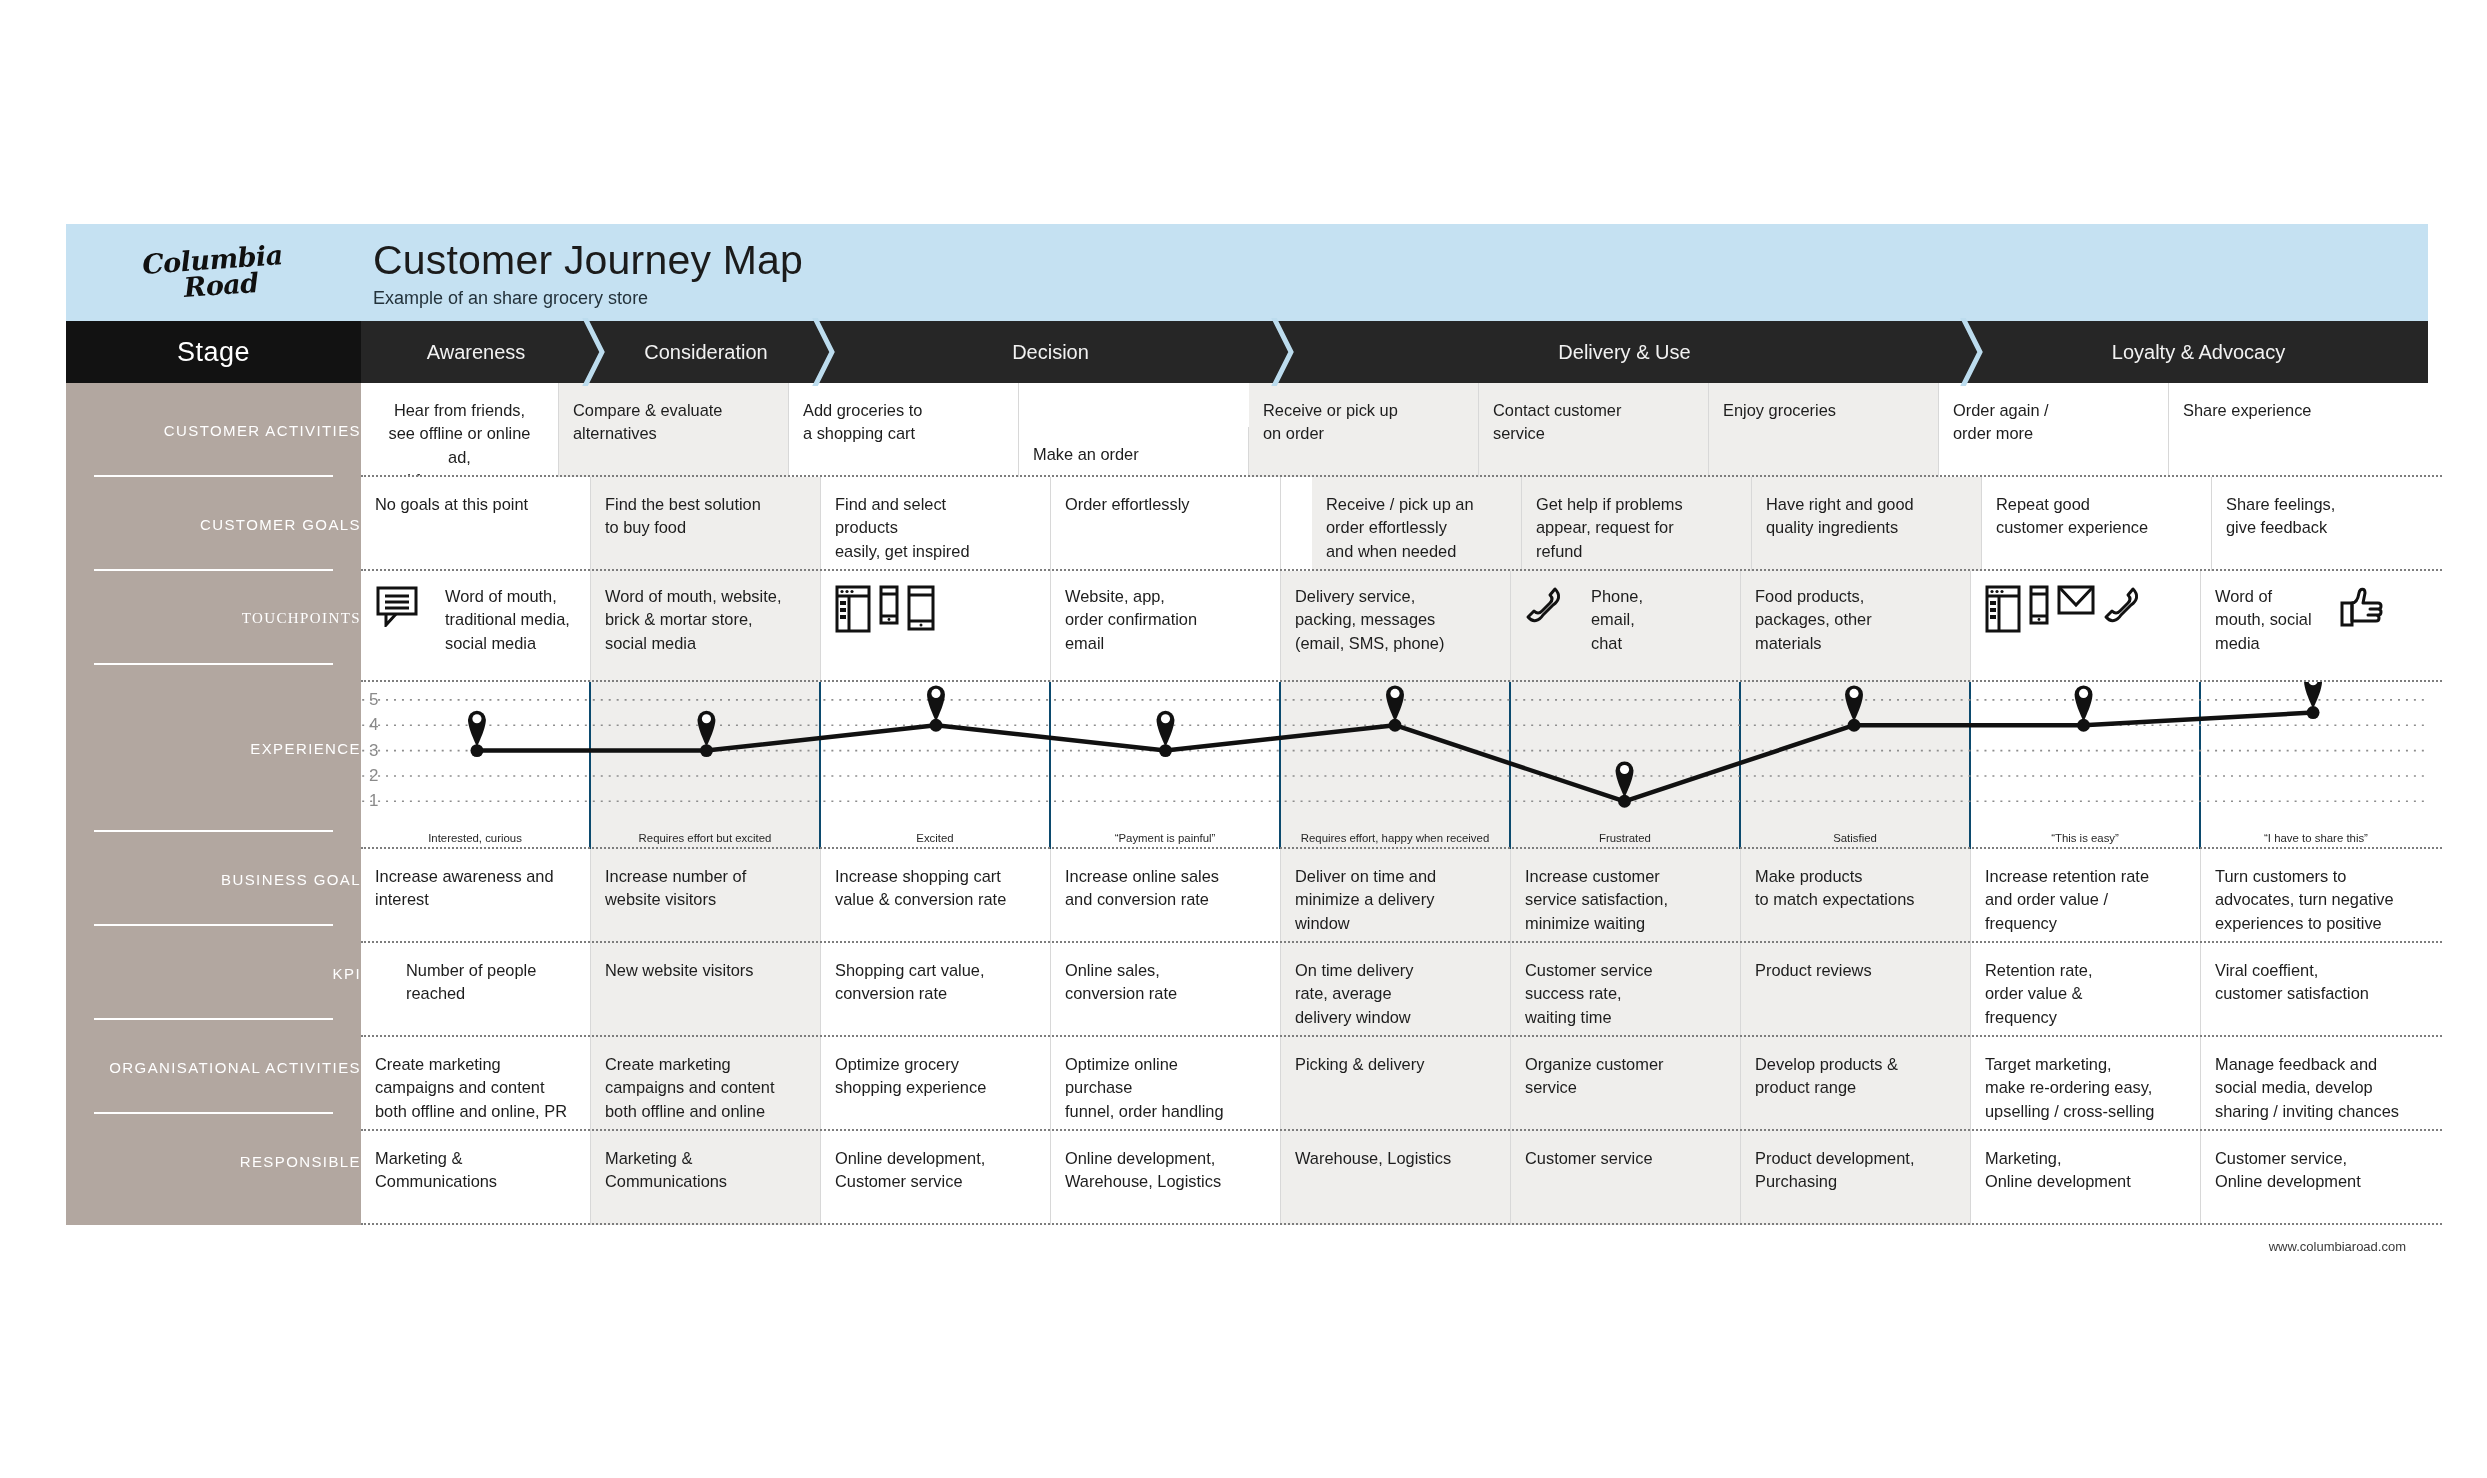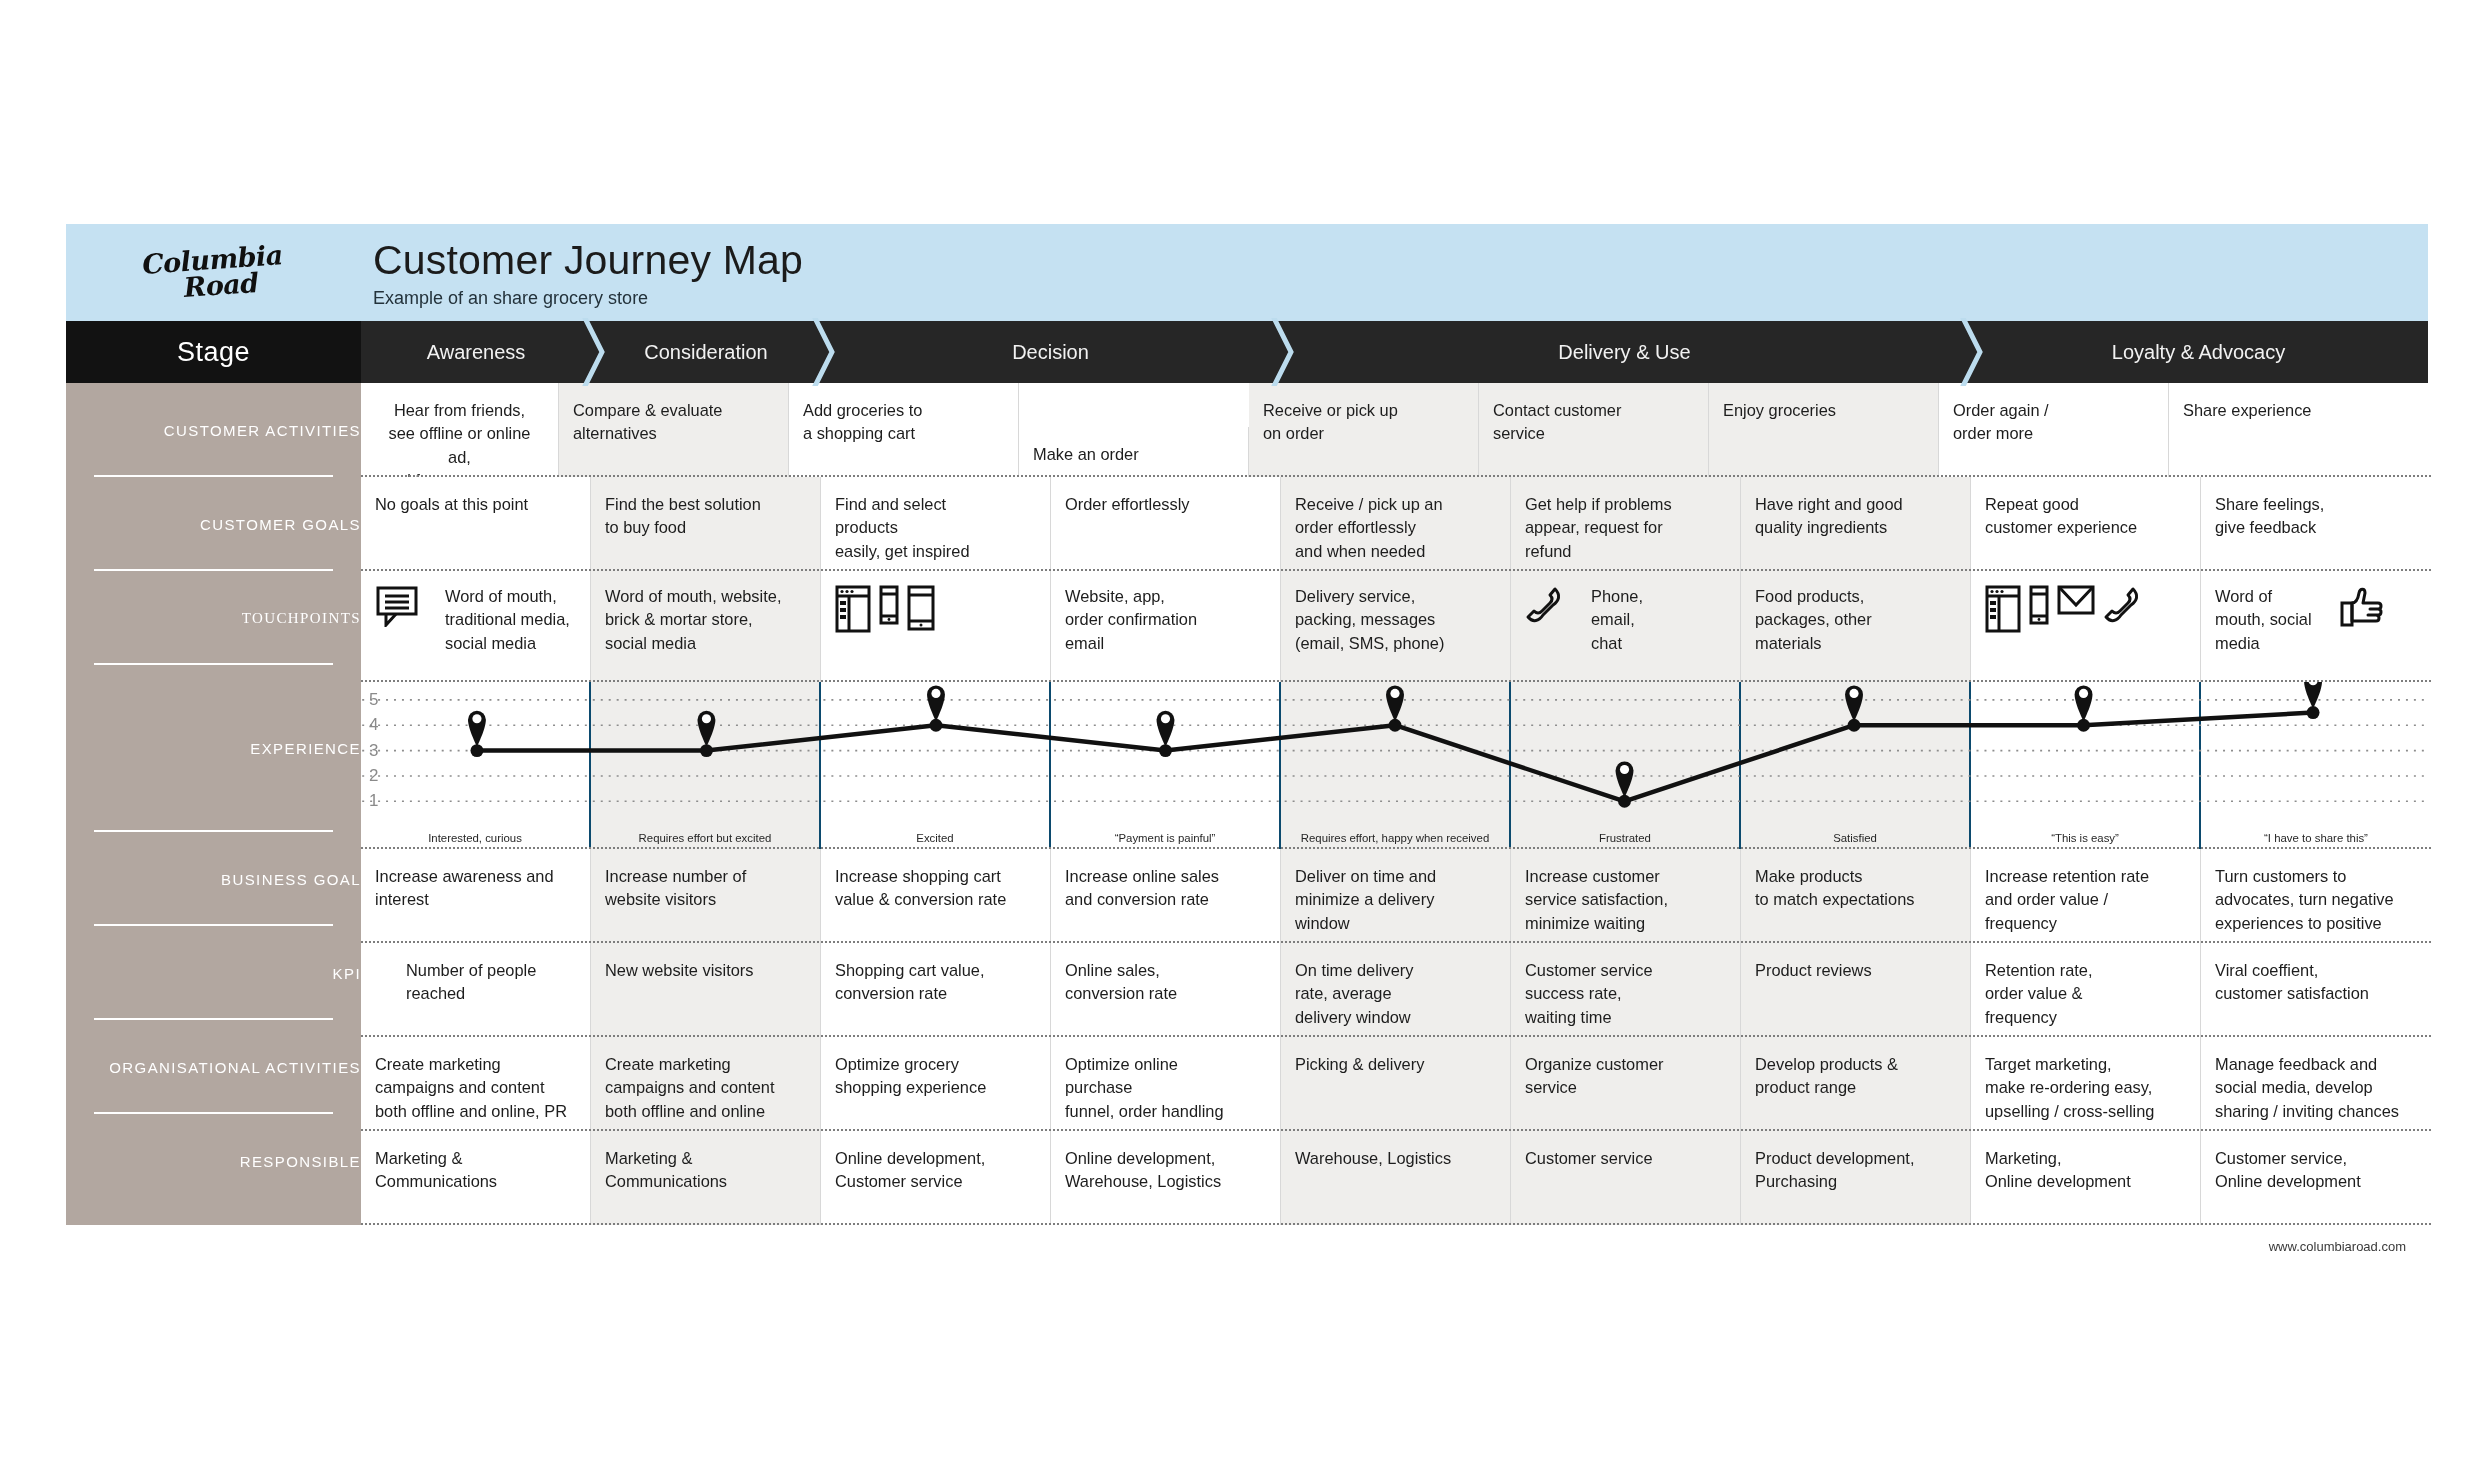--- a/index.html
+++ b/index.html
@@ -252,21 +252,21 @@
             </div>
             <div class="cell alt" style="width: 230px;">
               <span class="cell-inner">Find the best solution<br>to buy food</span>
             </div>
             <div class="cell white" style="width: 230px;">
               <span class="cell-inner">Find and select<br>products<br>easily, get inspired</span>
             </div>
             <div class="cell white" style="width: 230px;">
               <span class="cell-inner">Order effortlessly</span>
             </div>
-            <div class="cell alt" style="width: 230px;">
+            <div class="cell alt" style="width: 210px; margin-left: 31px;">
               <span class="cell-inner">Receive / pick up an<br>order effortlessly<br>and when needed</span>
             </div>
             <div class="cell alt" style="width: 230px;">
               <span class="cell-inner">Get help if problems<br>appear, request for<br>refund</span>
             </div>
             <div class="cell alt" style="width: 230px;">
               <span class="cell-inner">Have right and good<br>quality ingredients</span>
             </div>
             <div class="cell white" style="width: 230px;">
               <span class="cell-inner">Repeat good<br>customer experience</span>

